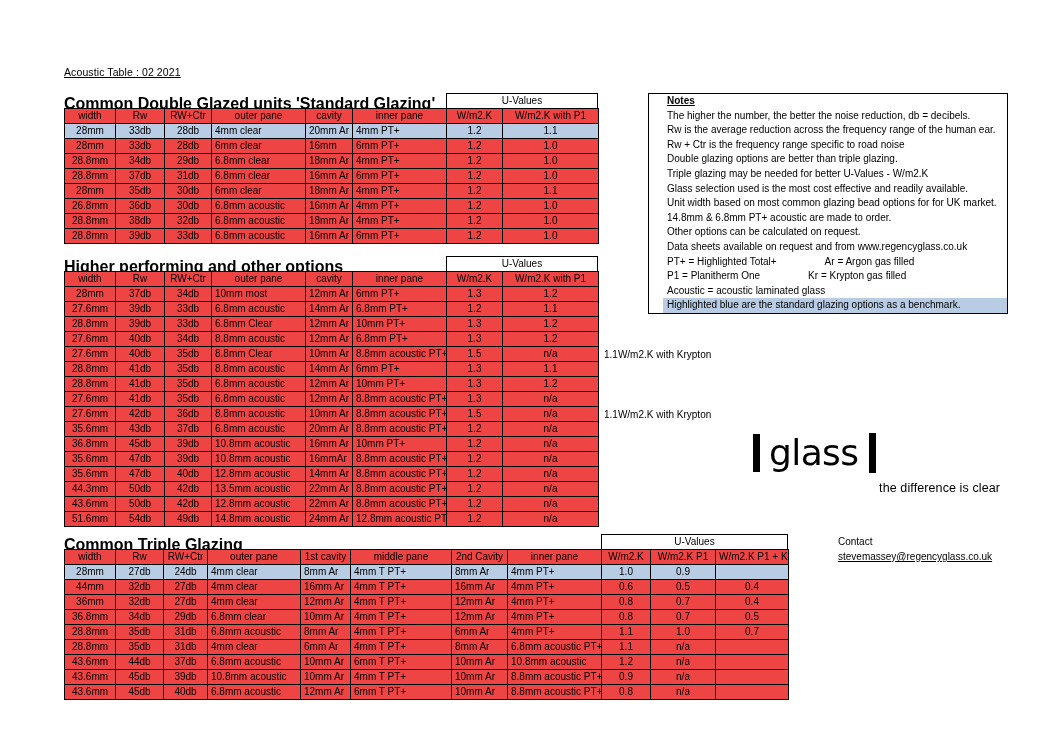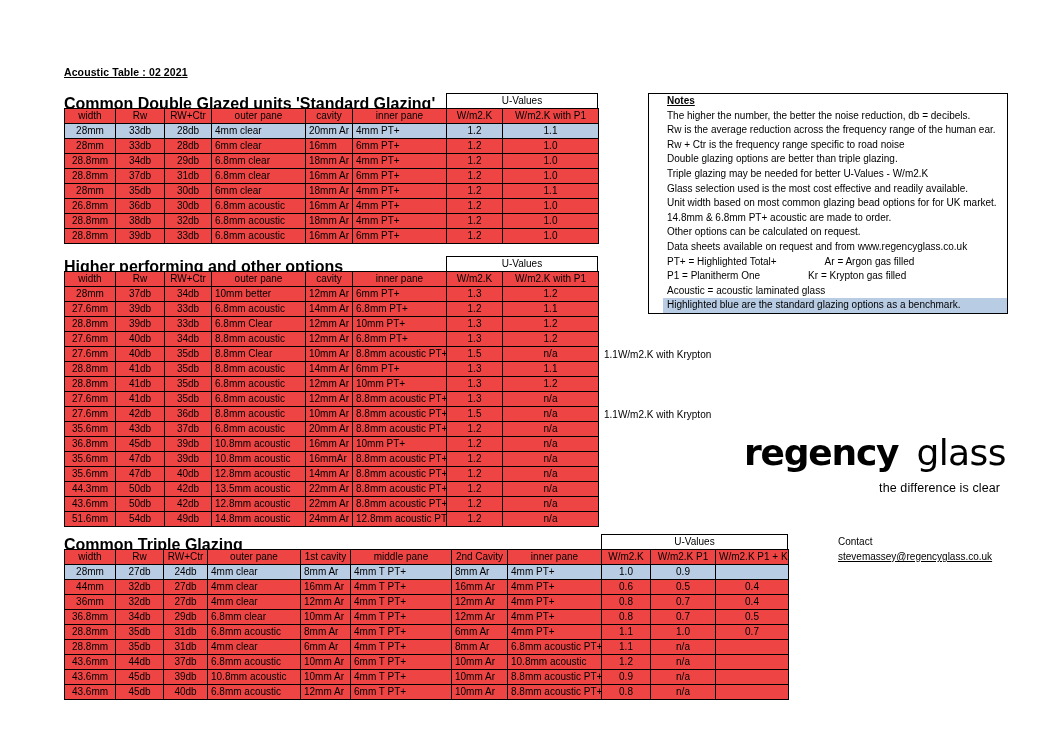--- a/index.html
+++ b/index.html
@@ -14,21 +14,21 @@
     position: relative;
     font-family: "Liberation Sans", sans-serif;
     color: #000000;
     overflow: hidden;
   }
   .doc-title {
     position: absolute;
     left: 64px;
     top: 66px;
     font-size: 10.5px;
-    font-weight: bold;
+    font-weight: normal;
     text-decoration: underline;
     letter-spacing: 0.1px;
   }
   .tbl-caption {
     position: absolute;
     font-size: 16px;
     font-weight: bold;
     white-space: nowrap;
   }
   table.grid {
@@ -286,21 +286,21 @@
         <th class="c">inner pane</th>
         <th class="c">W/m2.K</th>
         <th class="c">W/m2.K  with P1</th>
       </tr>
     </thead>
   <tbody>
       <tr>
         <td class="c">28mm</td>
         <td class="c">37db</td>
         <td class="c">34db</td>
-        <td class="l">10mm better</td>
+        <td class="l">10mm most</td>
         <td class="l">12mm Ar</td>
         <td class="l">6mm PT+</td>
         <td class="c">1.3</td>
         <td class="c">1.2</td>
       </tr>
       <tr>
         <td class="c">27.6mm</td>
         <td class="c">39db</td>
         <td class="c">33db</td>
         <td class="l">6.8mm acoustic</td>
@@ -626,21 +626,20 @@
       <div class="note-line">Data sheets available on request and from www.regencyglass.co.uk</div>
       <div class="note-line"><span>PT+ = Highlighted Total+</span><span class="col2">Ar = Argon gas filled</span></div>
       <div class="note-line"><span>P1 = Planitherm One</span><span class="col2">Kr = Krypton gas filled</span></div>
       <div class="note-line">Acoustic = acoustic laminated glass</div>
       <div class="note-line hl">Highlighted blue are the standard glazing options as a benchmark.</div>
     </div>
 </div>
 
 <div class="logo-wrap">
   <div class="logo-main">
-    <span class="logo-word1">regency</span>
     <span class="logo-bar"></span>
     <span class="logo-word2">glass</span>
     <span class="logo-bar tall"></span>
   </div>
   <div class="logo-tag">the difference is clear</div>
 </div>
 
 <div class="contact-block">
   <div>Contact</div>
   <a class="contact-email" href="#" style="color:#000;margin-top:30px;">stevemassey@regencyglass.co.uk</a>

